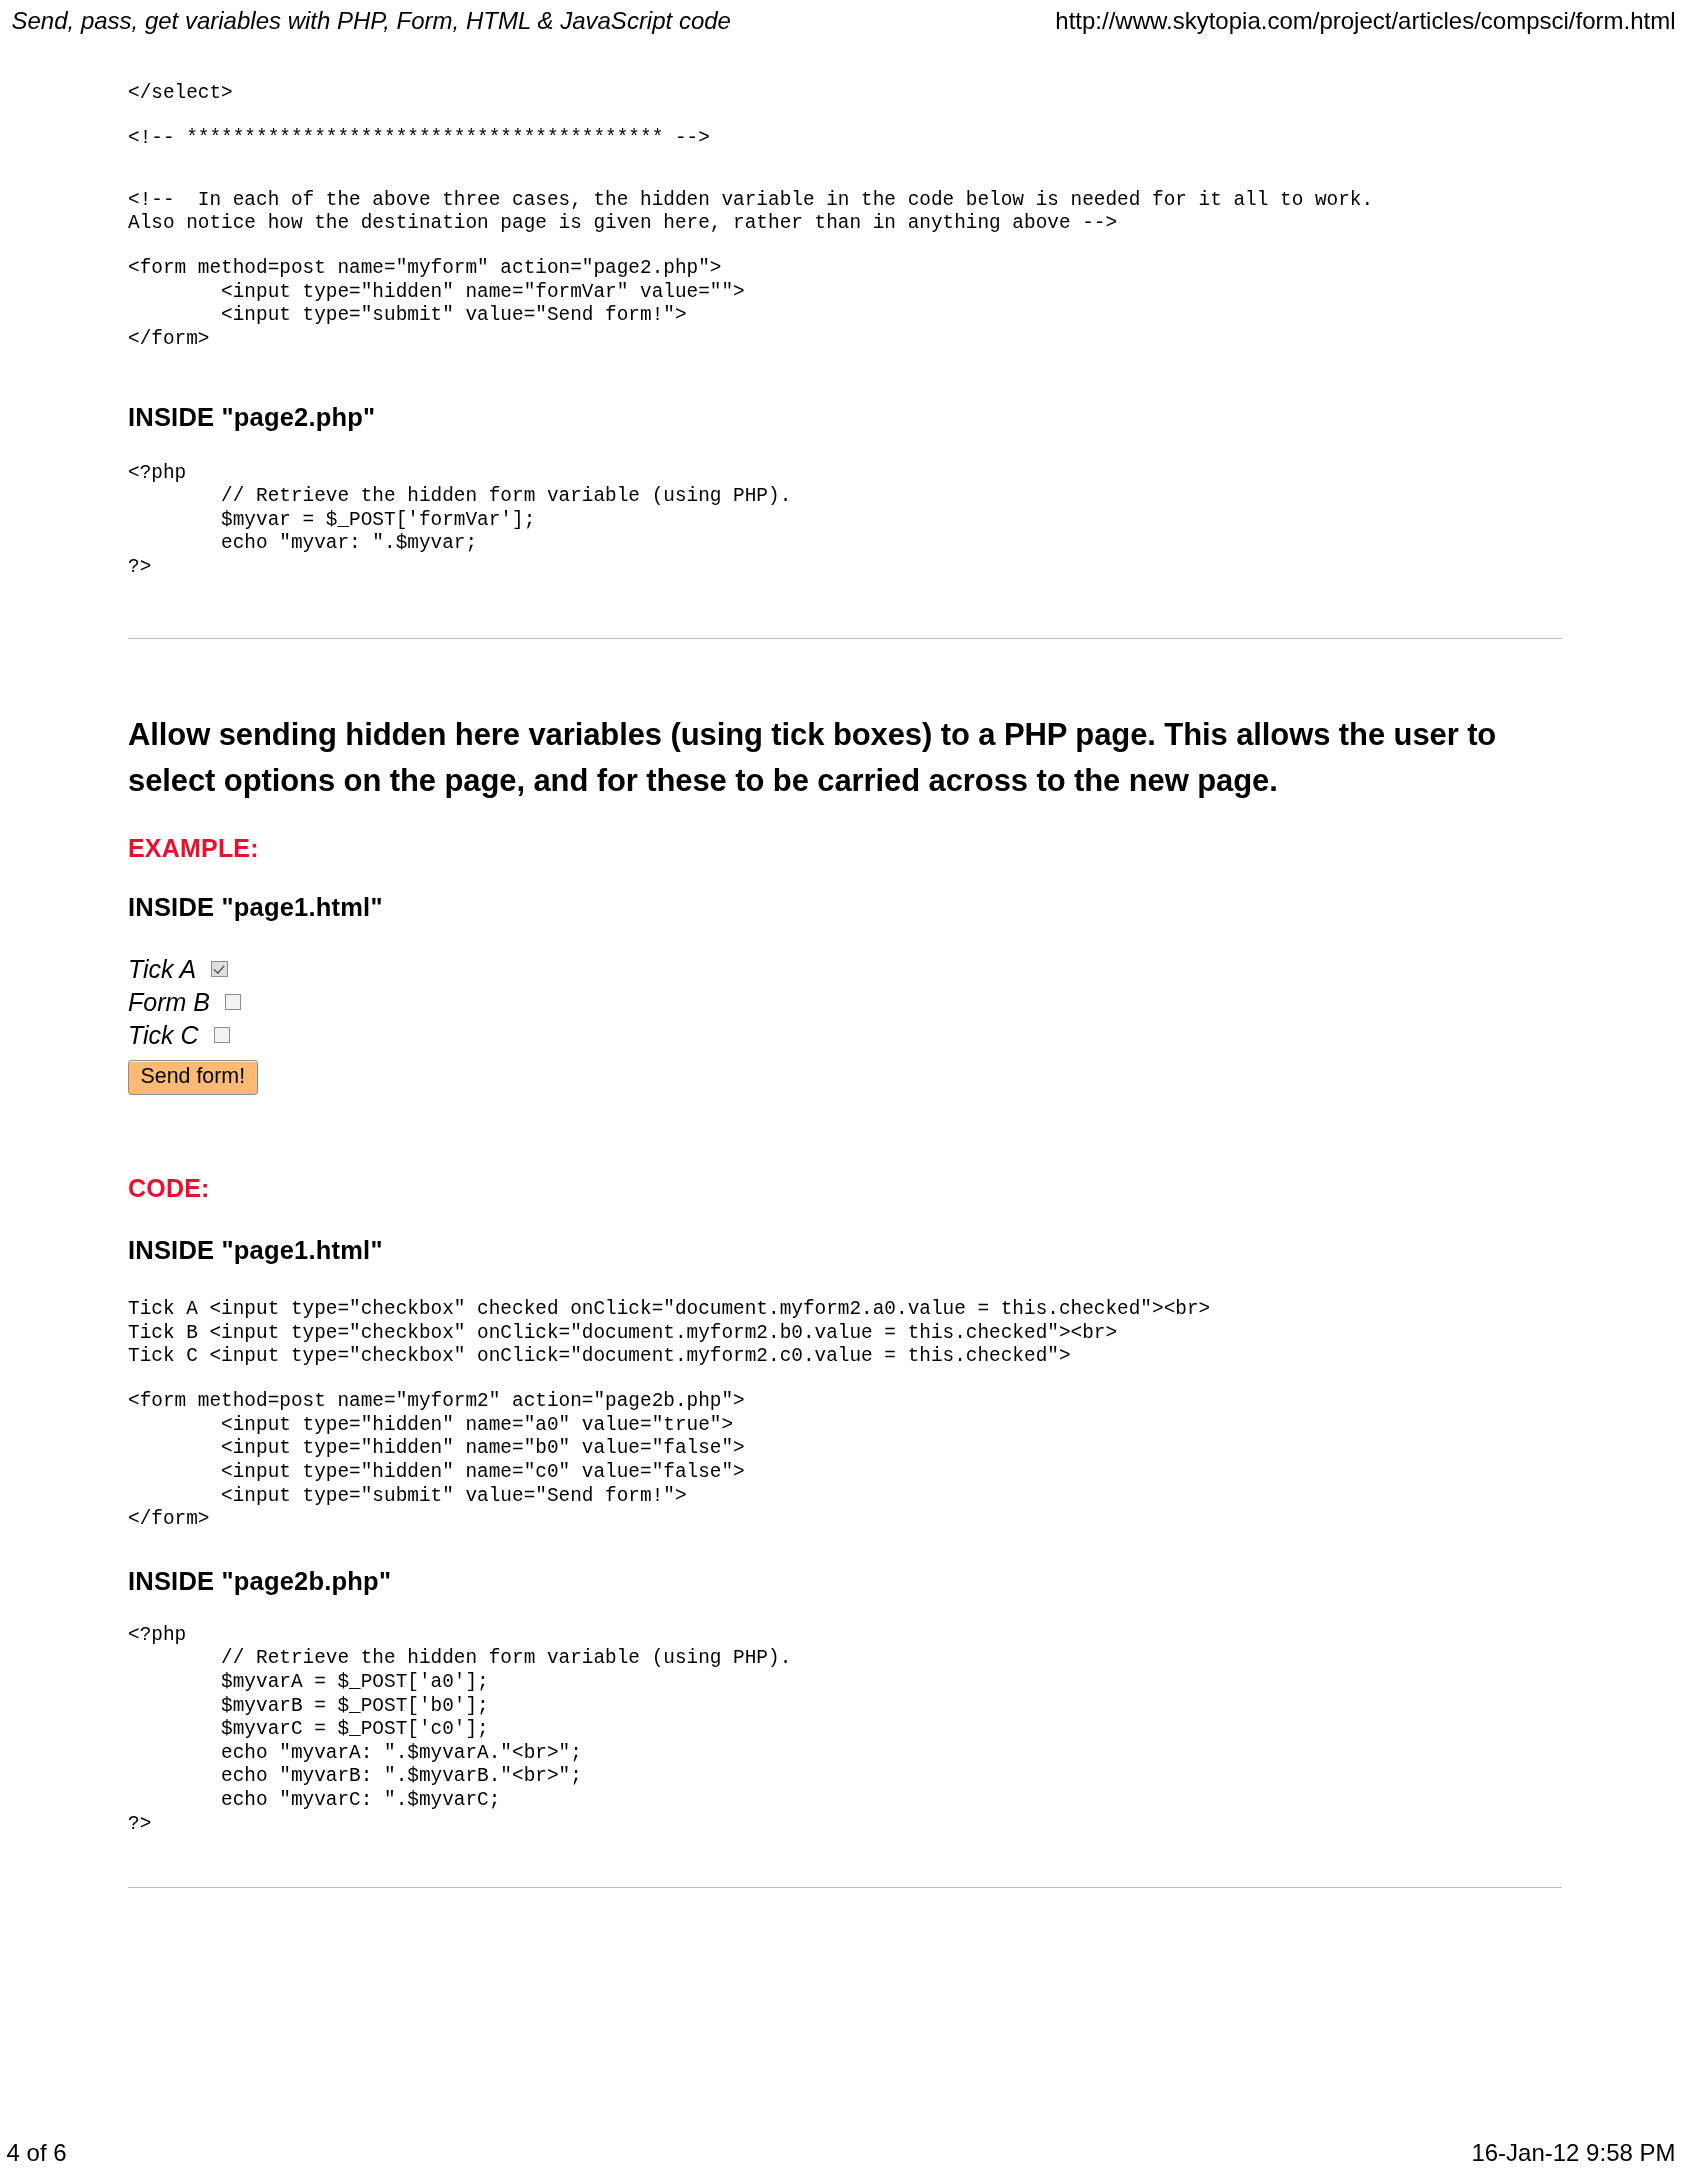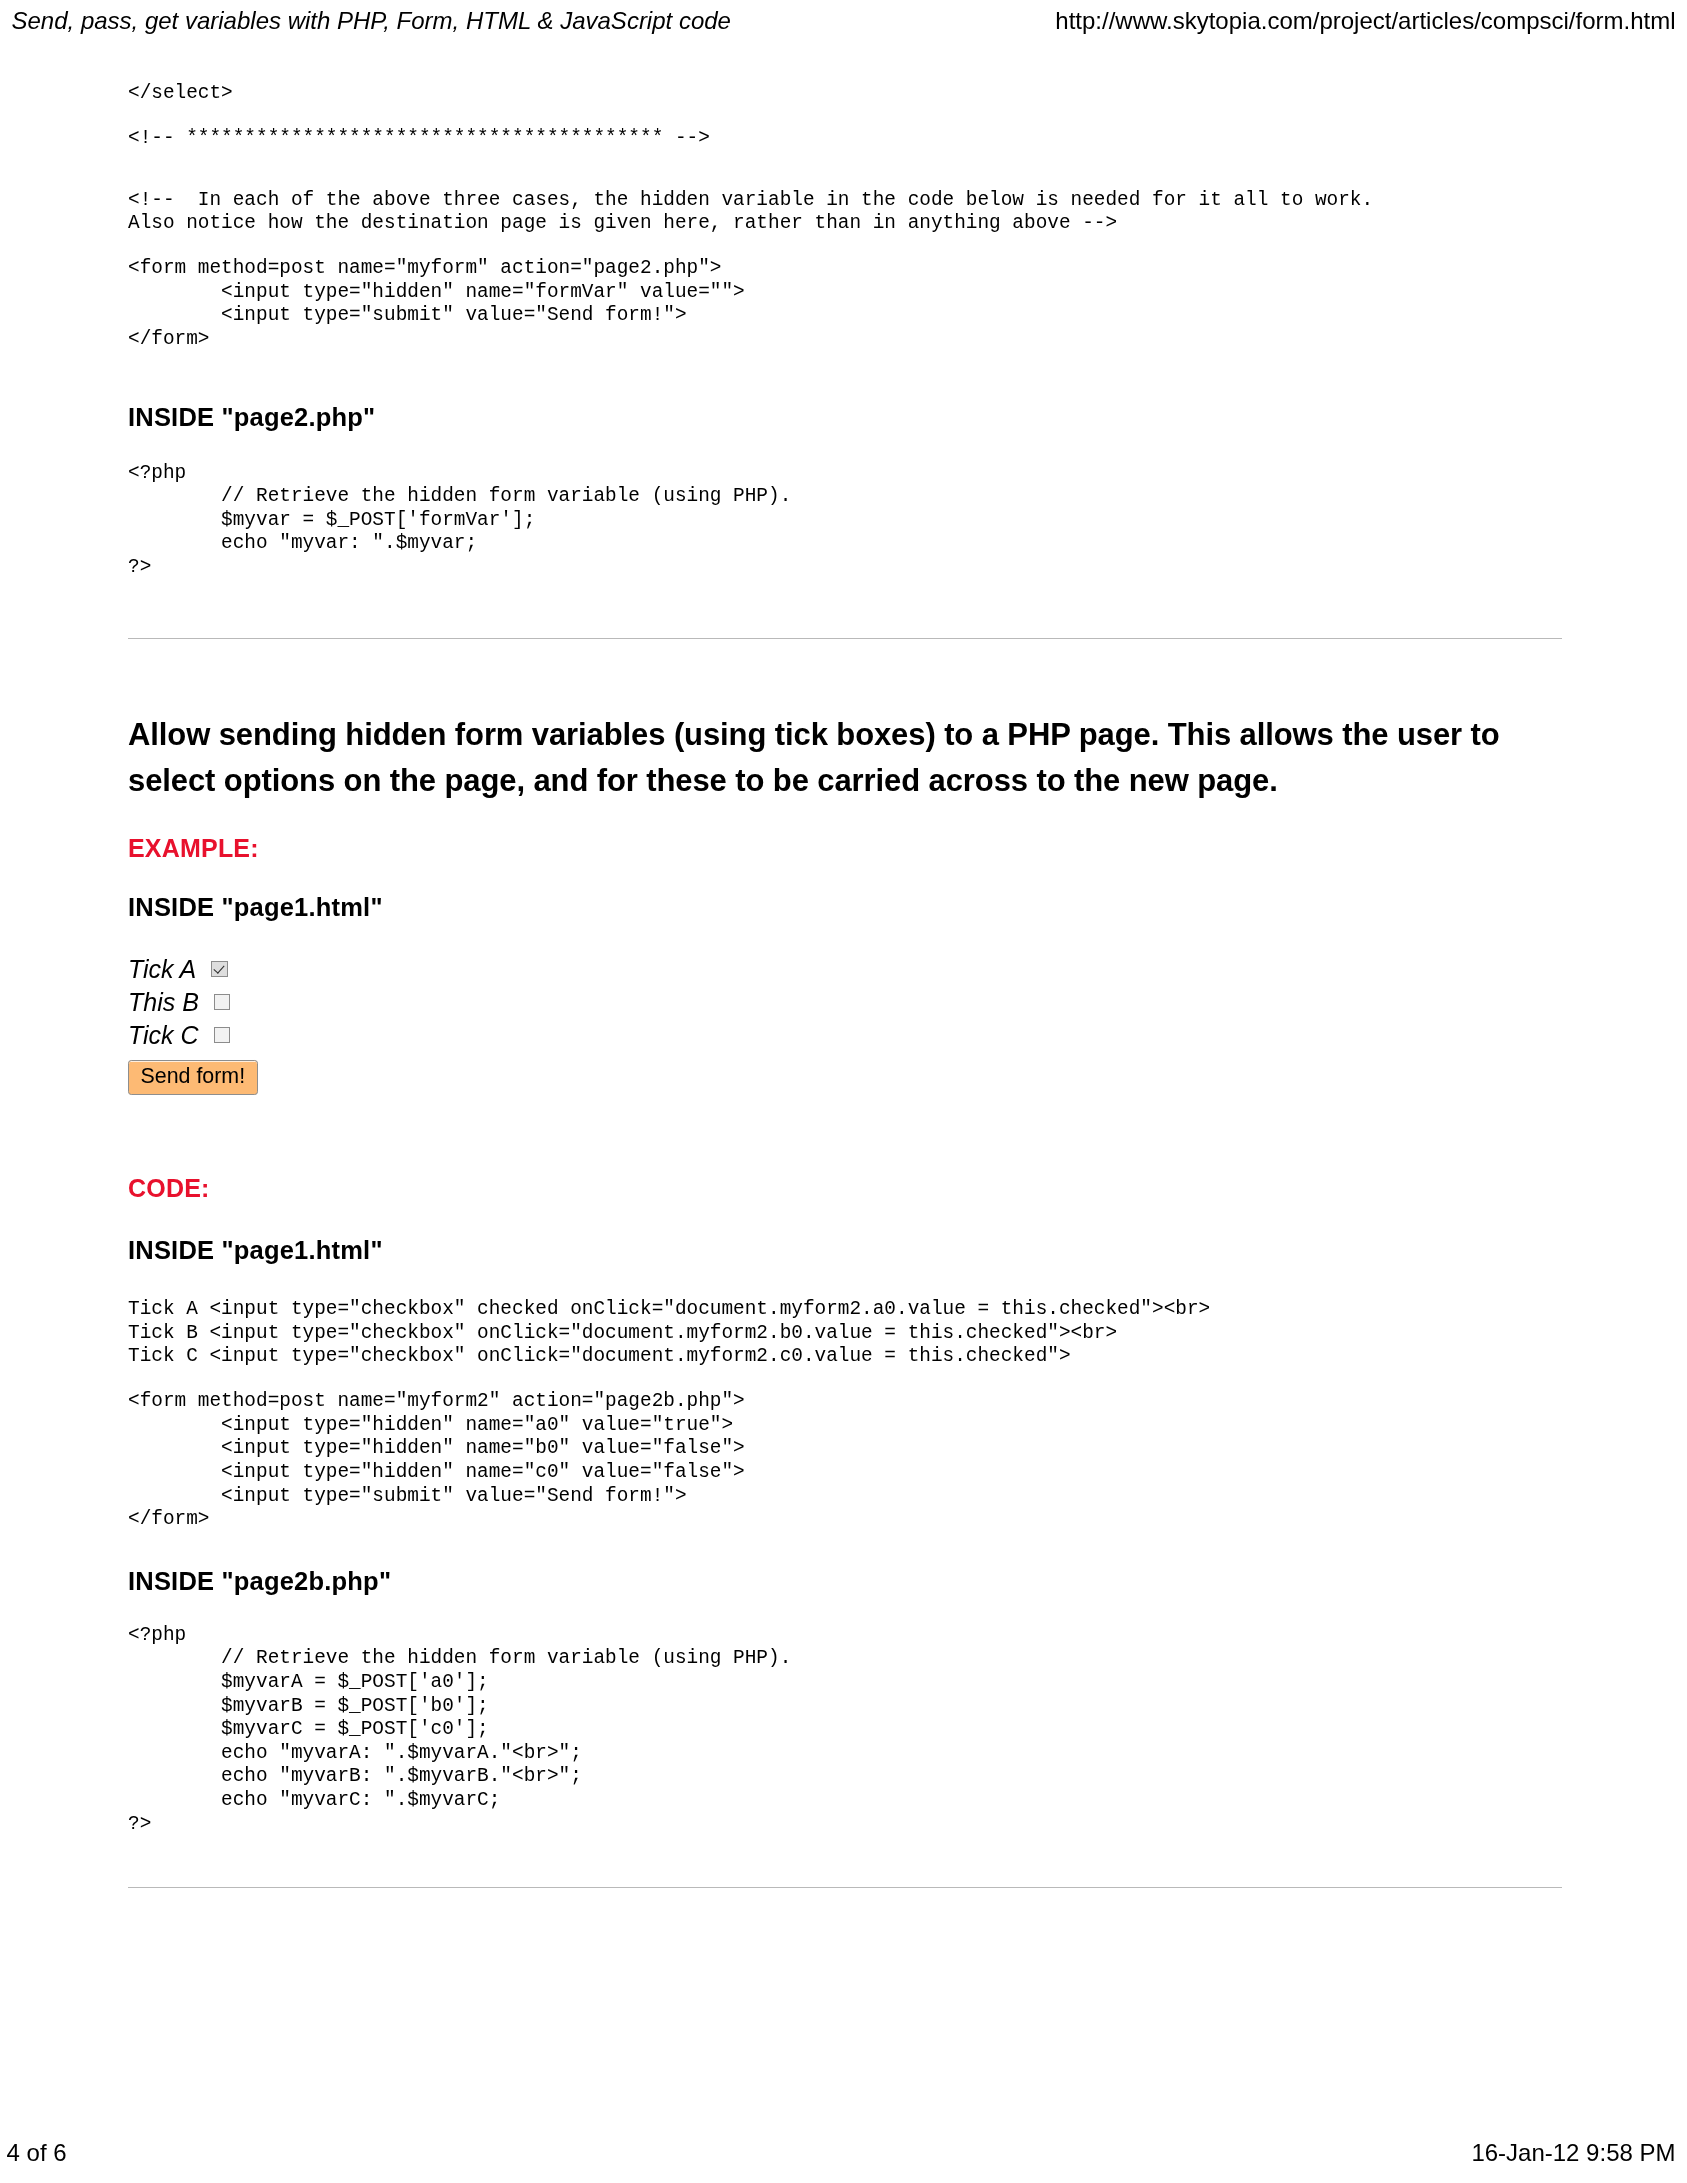--- a/index.html
+++ b/index.html
@@ -202,39 +202,39 @@
   <div class="code block phpcmt">        // Retrieve the hidden form variable (using PHP).</div>
   <div class="code block">        $myvar = $_POST['formVar'];
         echo "myvar: ".$myvar;</div>
   <div class="code block">?&gt;</div>
 
   <div style="height:58px"></div>
   <hr class="rule">
 
   <div style="height:73px"></div>
 
-  <h2 class="bighead">Allow sending hidden form variables (using tick boxes) to a PHP page. This allows the user to select options on the page, and for these to be carried across to the new page.</h2>
+  <h2 class="bighead">Allow sending hidden here variables (using tick boxes) to a PHP page. This allows the user to select options on the page, and for these to be carried across to the new page.</h2>
 
   <div style="height:30px"></div>
 
   <div class="redlabel">EXAMPLE:</div>
 
   <div style="height:30px"></div>
 
   <h3 class="inside">INSIDE "page1.html"</h3>
 
   <div style="height:31px"></div>
 
   <div>
     <div class="demo-line">
       <span class="lbl">Tick A</span>
       <span class="cbx checked"></span>
     </div>
     <div class="demo-line">
-      <span class="lbl">This B</span>
+      <span class="lbl">Form B</span>
       <span class="cbx"></span>
     </div>
     <div class="demo-line">
       <span class="lbl">Tick C</span>
       <span class="cbx"></span>
     </div>
     <button class="sendbtn">Send form!</button>
   </div>
 
   <div style="height:79px"></div>

